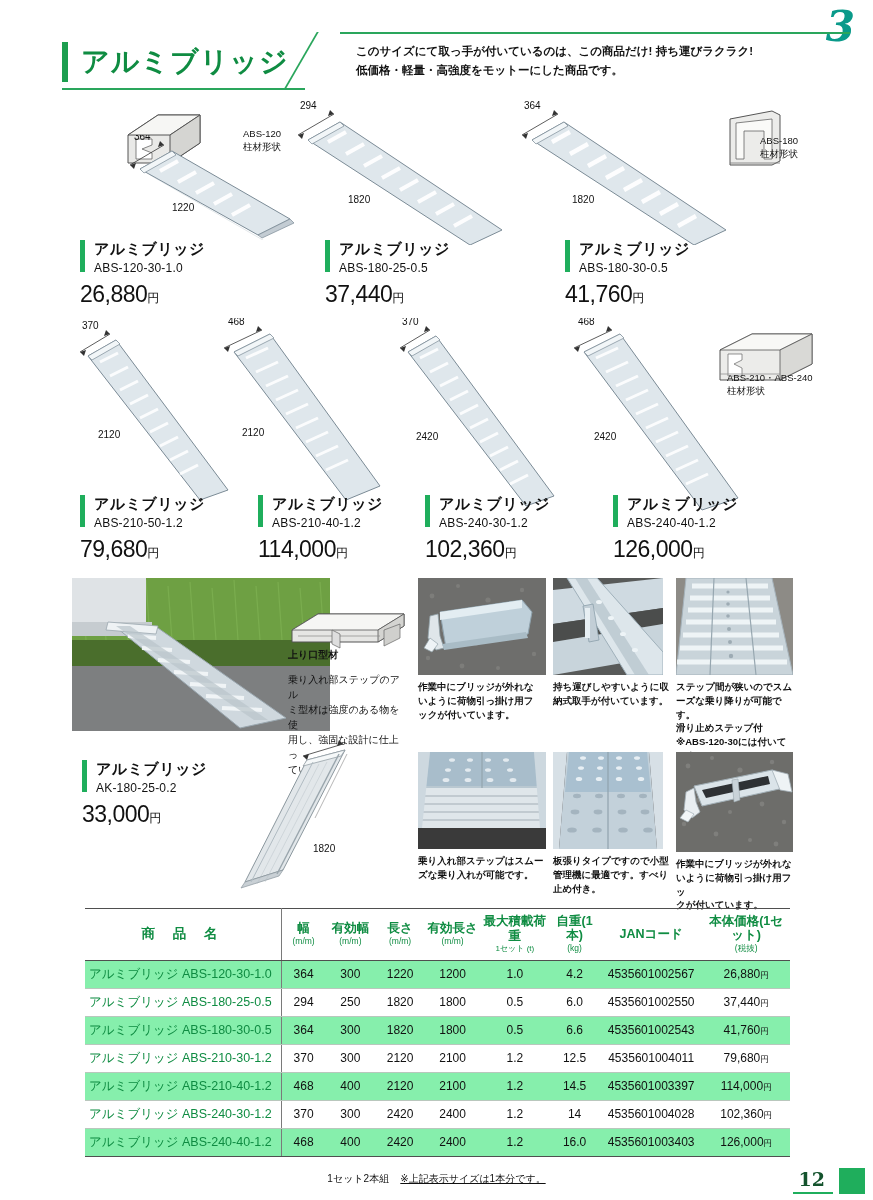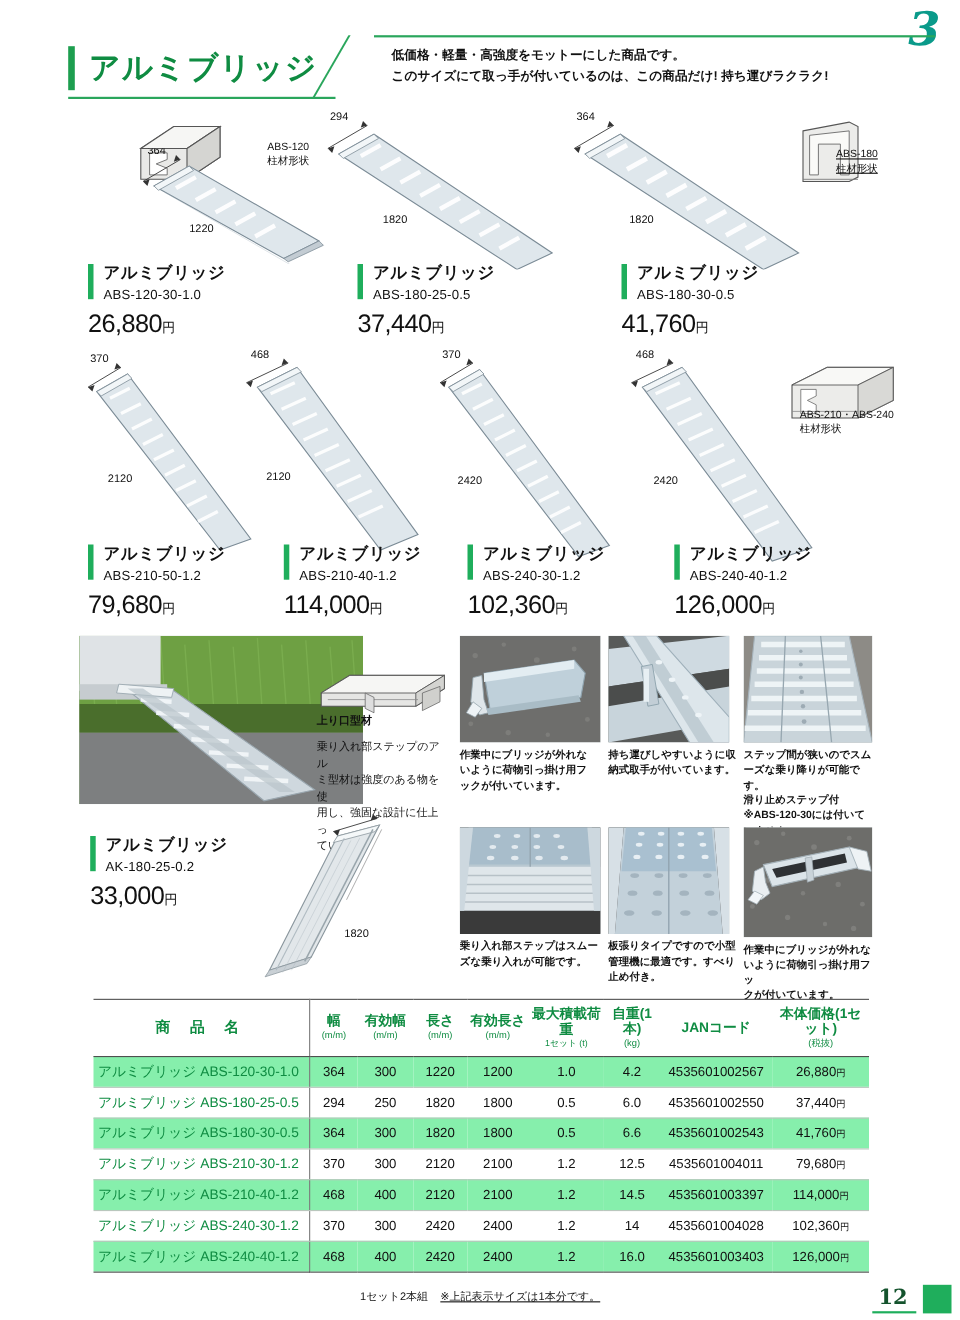--- a/index.html
+++ b/index.html
@@ -133,22 +133,22 @@
 
   <div class="header">
     <div class="hdr-topline"></div>
     <div class="hdr-slash"></div>
     <div class="hdr-title-wrap">
       <div class="hdr-bar"></div>
       <div class="hdr-title">アルミブリッジ</div>
     </div>
     <div class="hdr-rule"></div>
     <div class="hdr-desc">
+      <div>このサイズにて取っ手が付いているのは、この商品だけ! 持ち運びラクラク!</div>
       <div>低価格・軽量・高強度をモットーにした商品です。</div>
-      <div>このサイズにて取っ手が付いているのは、この商品だけ! 持ち運びラクラク!</div>
     </div>
   </div>
 
   <div class="draw" style="left:122px; top:105px;">
     <svg width="110" height="70" viewBox="0 0 110 70">
       <polygon points="6,30 36,10 78,10 78,38 48,58 6,58" fill="#e9e9e7" stroke="#555" stroke-width="1"></polygon>
       <polygon points="6,30 36,10 78,10 48,30" fill="#f6f6f4" stroke="#555" stroke-width="1"></polygon>
       <polygon points="48,30 78,10 78,38 48,58" fill="#d5d5d2" stroke="#555" stroke-width="1"></polygon>
       <path d="M14,34 L30,34 L30,40 L20,44 L30,48 L30,54 L14,54 Z" fill="#fff" stroke="#666" stroke-width=".8"></path>
     </svg>
@@ -251,21 +251,21 @@
     </svg>
   </div>
 
   <div class="draw" style="left:720px; top:105px;">
     <svg width="80" height="70" viewBox="0 0 80 70">
       <polygon points="10,14 52,6 60,10 60,56 52,60 10,60" fill="#ececea" stroke="#555" stroke-width="1"></polygon>
       <path d="M16,18 L16,54 L24,54 L24,26 L44,26 L44,54 L52,54 L52,14 Z" fill="#fafaf8" stroke="#666" stroke-width=".8"></path>
       <line x1="10" y1="58" x2="60" y2="58" stroke="#777" stroke-width=".8"></line>
     </svg>
   </div>
-  <div class="profile-cap" style="left:760px; top:135px;text-decoration:underline;">
+  <div class="profile-cap" style="left:760px; top:135px;">
     <div>ABS-180</div>
     <div>柱材形状</div>
   </div>
 
   <div class="prod-label" style="left:565px; top:240px;">
     <div class="pl-row">
       <div class="pl-bar"></div>
       <div class="pl-texts">
         <div class="pl-name">アルミブリッジ</div>
         <div class="pl-code">ABS-180-30-0.5</div>

